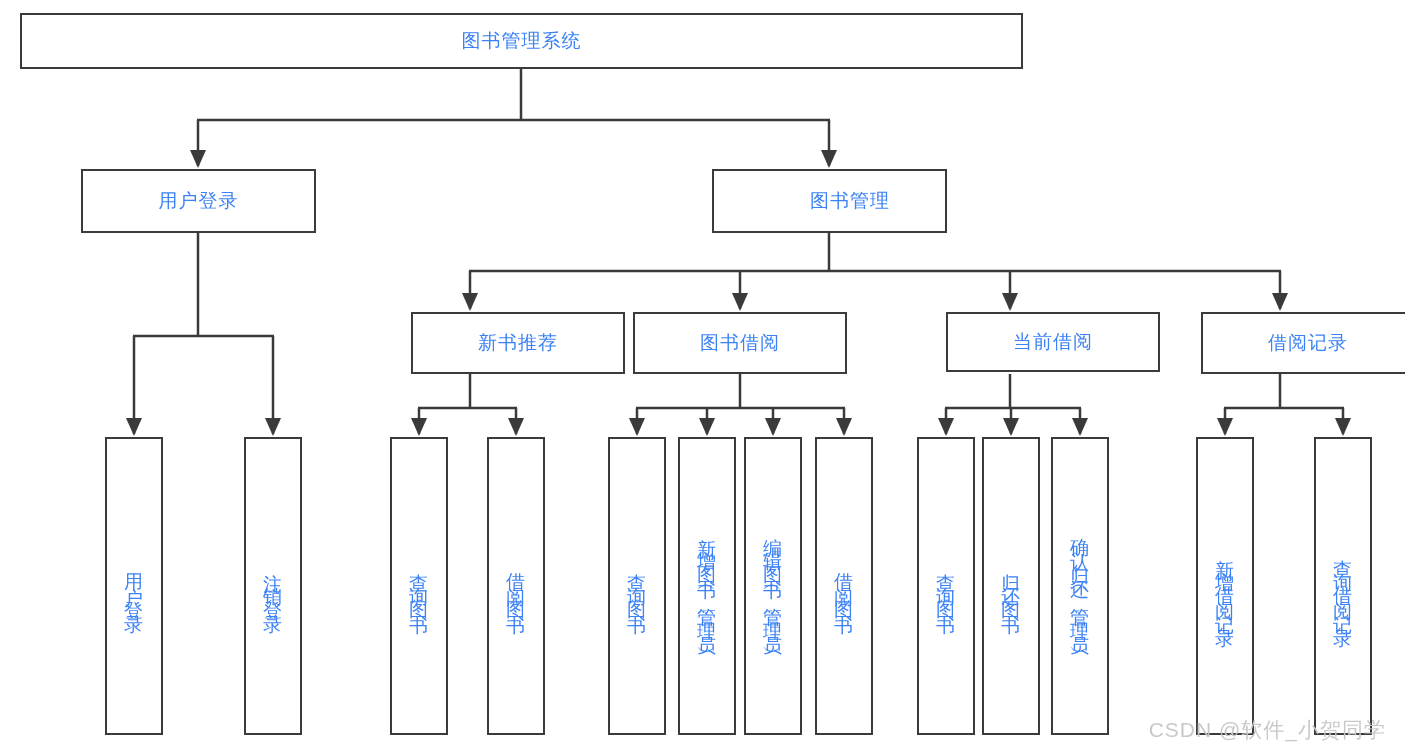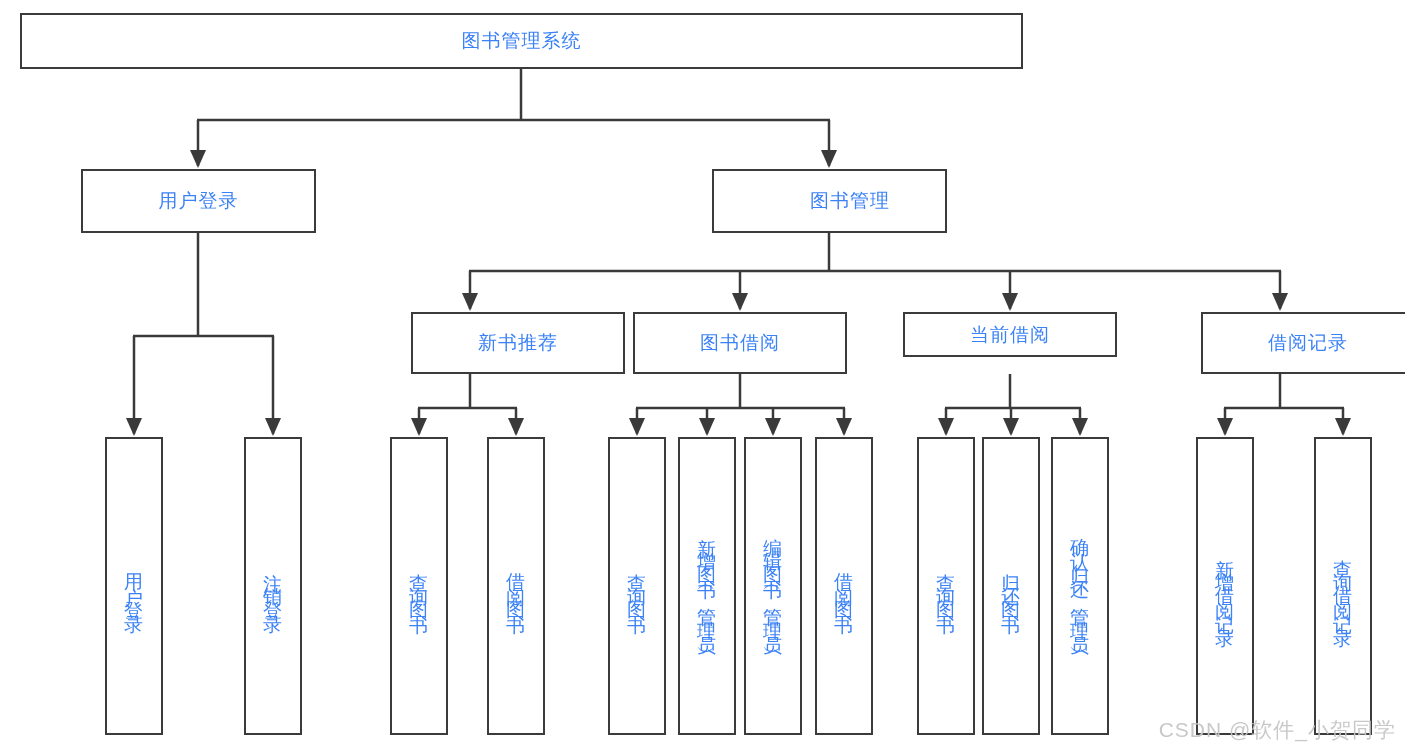--- a/index.html
+++ b/index.html
@@ -16,21 +16,21 @@
     display:flex; align-items:center; justify-content:center;
     text-align:center;
   }
   .box.h { font-size:19px; letter-spacing:1px; white-space:nowrap; }
   .box.leaf { border-width:2.5px; }
   .box.v {
     writing-mode:vertical-rl; text-orientation:mixed;
     font-size:19px; line-height:1; letter-spacing:14px;
   }
   #watermark {
-    position:absolute; right:9px; bottom:3px; z-index:2;
+    position:absolute; right:19px; bottom:3px; z-index:2;
     font-size:21px; color:#c6c6c6; letter-spacing:1px; opacity:0.95;
     white-space:nowrap;
   }
 </style>
 </head>
 <body>
 
 <div id="stage">
 
   <svg id="wires" width="1405" height="747" viewBox="0 0 1405 747">
@@ -95,21 +95,21 @@
     </g>
   </svg>
 
   <div class="box h" style="left:20px; top:13px; width:1003px; height:56px;">图书管理系统</div>
 
   <div class="box h" style="left:81px; top:169px; width:235px; height:64px;">用户登录</div>
   <div class="box h" style="left:712px; top:169px; width:235px; height:64px;padding-left:41px;">图书管理</div>
 
   <div class="box h" style="left:363px; top:312px; width:214px; height:62px;margin-left:48px;">新书推荐</div>
   <div class="box h" style="left:633px; top:312px; width:214px; height:62px;">图书借阅</div>
-  <div class="box h" style="left:903px; top:312px; width:214px; height:45px;">当前借阅</div>
+  <div class="box h" style="left:946px; top:312px; width:214px; height:60px;">当前借阅</div>
   <div class="box h" style="left:1173px; top:312px; width:214px; height:62px;margin-left:28px;">借阅记录</div>
 
   <div class="box v leaf" style="left:105px; top:437px; width:58px; height:298px;">用户登录</div>
   <div class="box v leaf" style="left:244px; top:437px; width:58px; height:298px;">注销登录</div>
 
   <div class="box v leaf" style="left:390px; top:437px; width:58px; height:298px;">查询图书</div>
   <div class="box v leaf" style="left:487px; top:437px; width:58px; height:298px;">借阅图书</div>
 
   <div class="box v leaf" style="left:608px; top:437px; width:58px; height:298px;">查询图书</div>
   <div class="box v leaf" style="left:678px; top:437px; width:58px; height:298px;">新增图书（管理员）</div>

